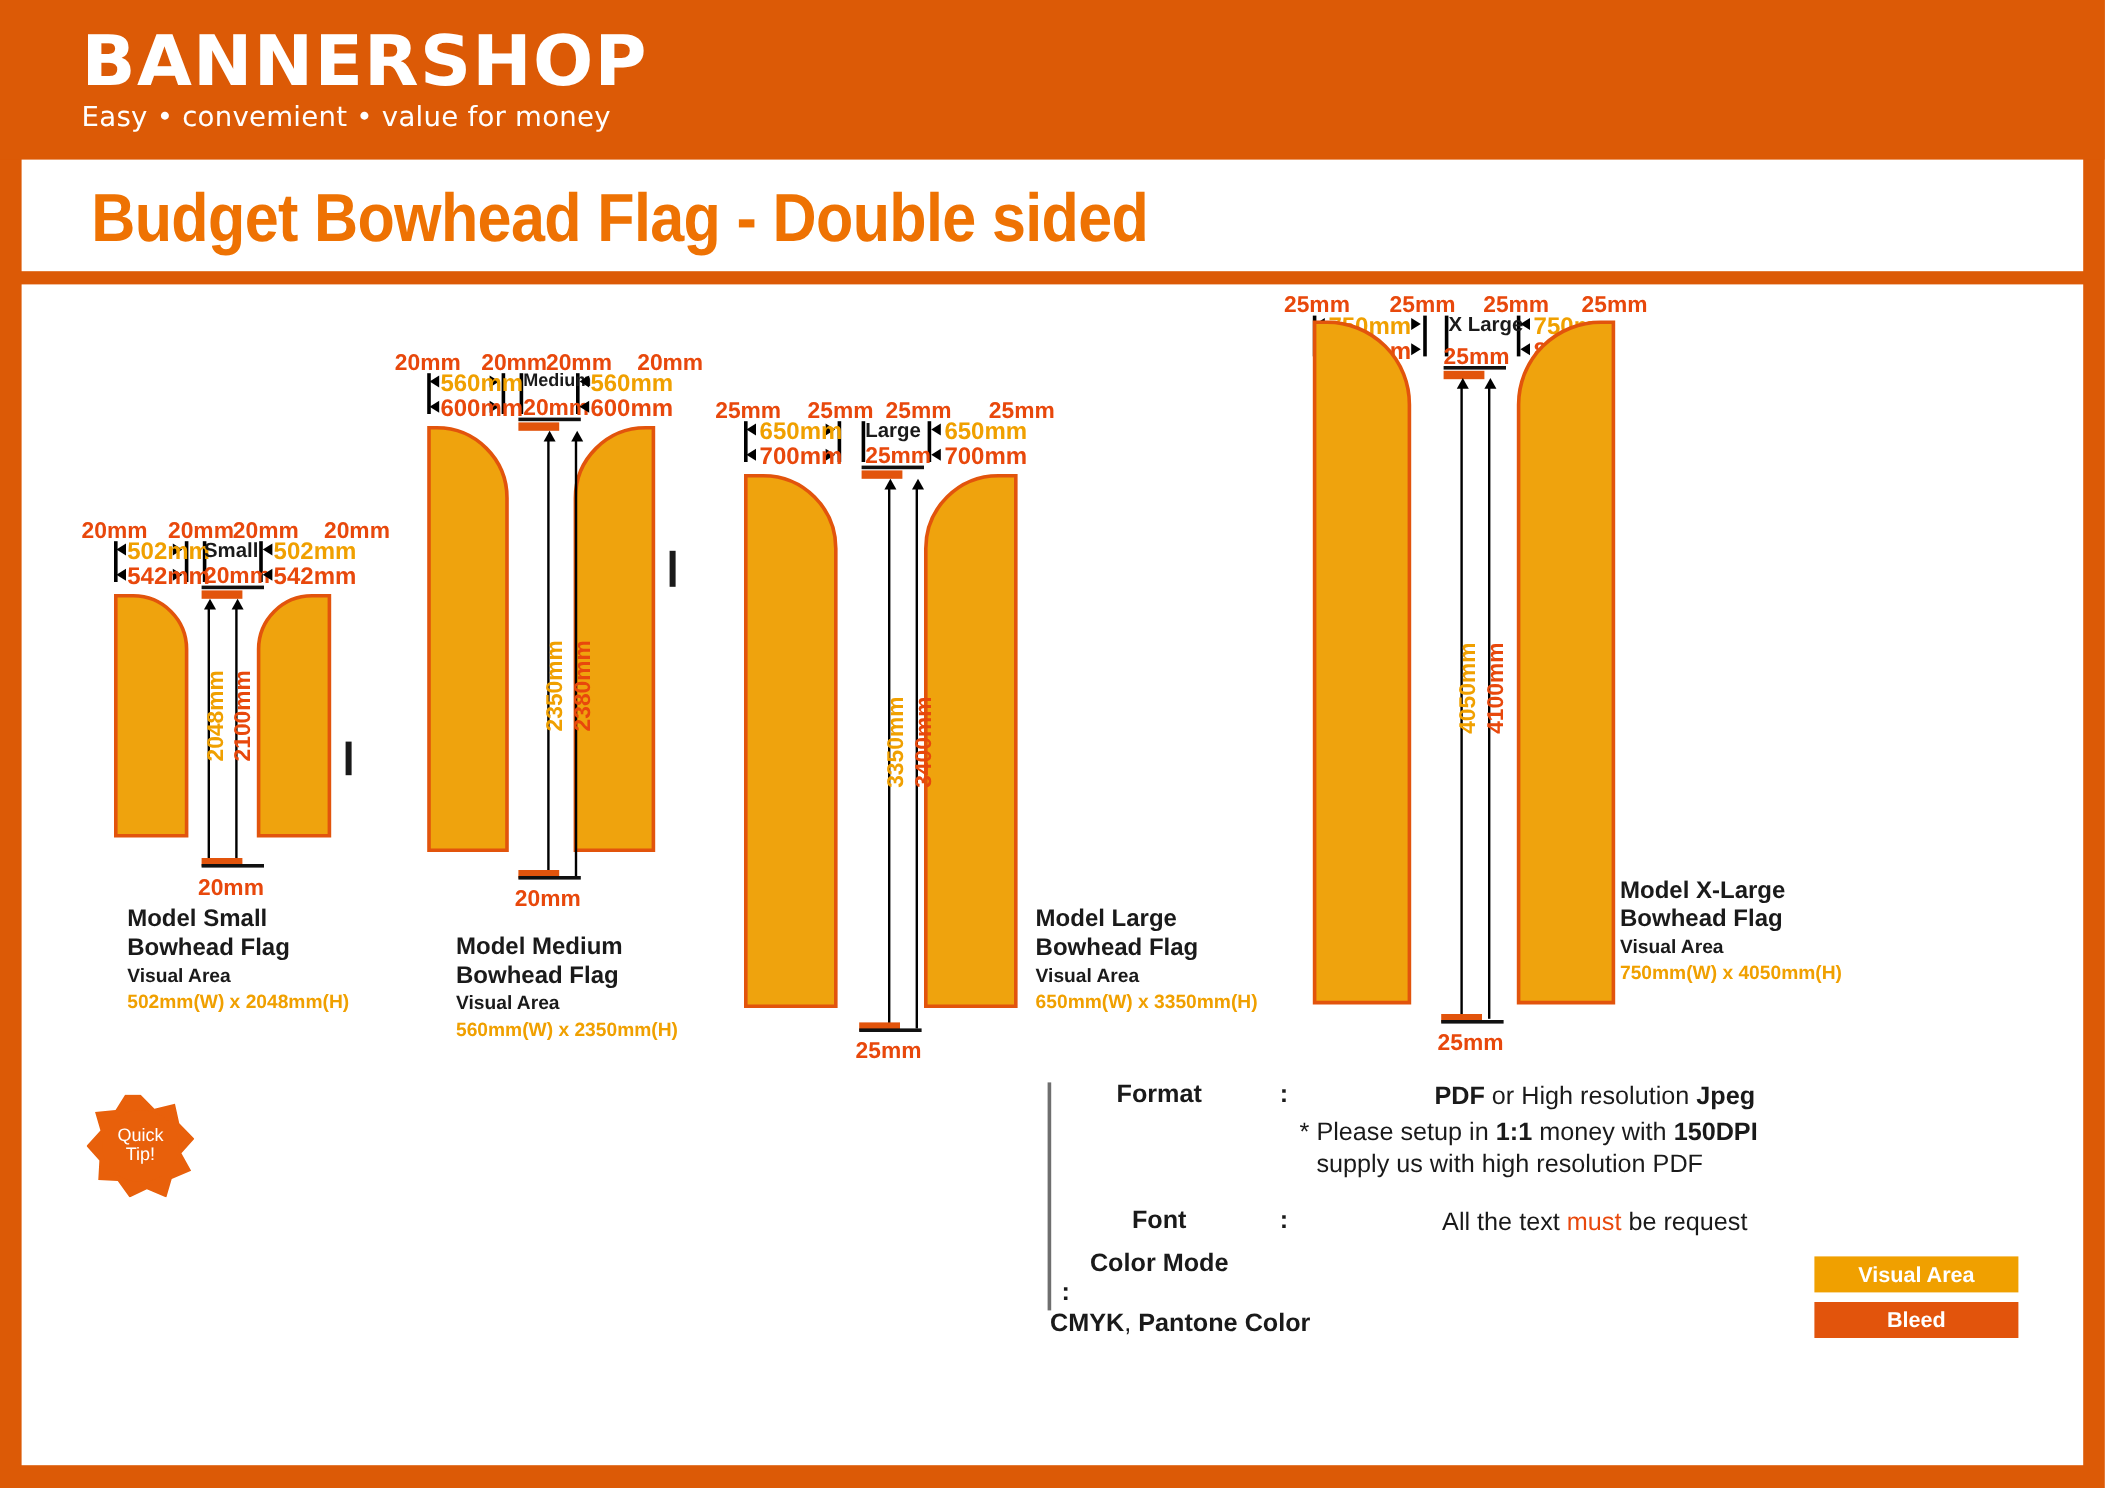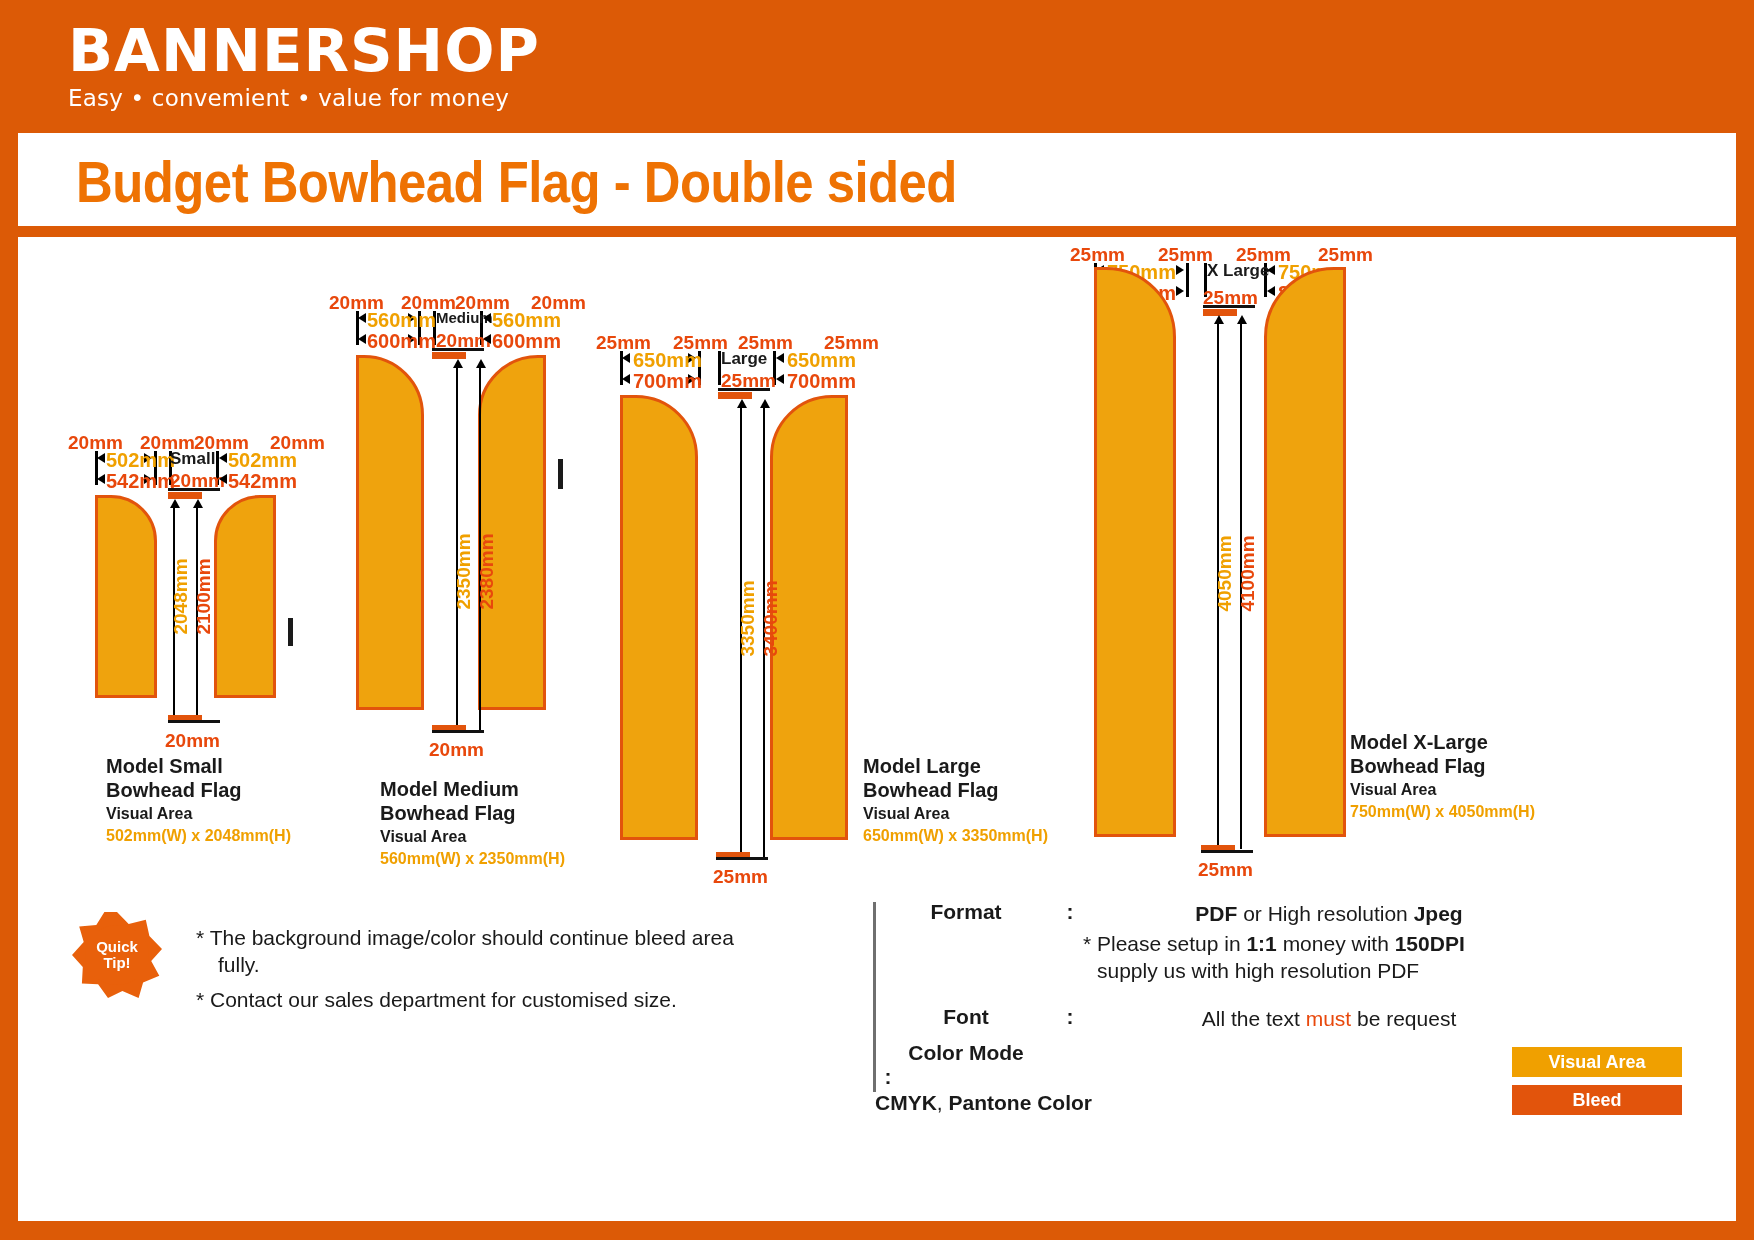--- a/index.html
+++ b/index.html
@@ -60,21 +60,21 @@
   .cap{position:absolute;line-height:1.18;}
   .cap .t1{font-size:20px;font-weight:bold;color:#1a1a1a;}
   .cap .t2{font-size:16px;font-weight:bold;color:#1a1a1a;margin-top:3px;}
   .cap .t3{font-size:16px;font-weight:bold;color:#F0A000;margin-top:3px;}
 
   
   .tipbadge{position:absolute;left:72px;top:912px;width:90px;height:86px;}
   .tipbadge .star{position:absolute;inset:0;background:#E8600B;
      clip-path:polygon(50% 0%,63% 14%,82% 9%,86% 28%,100% 43%,88% 57%,97% 74%,79% 82%,74% 100%,56% 92%,40% 100%,29% 84%,11% 83%,12% 64%,0% 50%,13% 35%,8% 17%,27% 15%,36% 0%);}
   .tipbadge .inner{position:absolute;left:13px;top:13px;width:64px;height:60px;border-radius:50%;background:#E8600B;
-     display:flex;flex-direction:column;align-items:center;justify-content:center;color:#fff;font-weight:bold;font-size:15px;line-height:1.05;}
+     display:flex;flex-direction:column;align-items:center;justify-content:center;color:#fff;font-weight:normal;font-size:15px;line-height:1.05;}
 
   .tips{position:absolute;left:196px;top:925px;width:600px;}
   .tips p{margin:0 0 8px 0;font-size:21px;color:#1a1a1a;line-height:1.28;}
   .tips .ind{padding-left:22px;}
 
   .divider{position:absolute;left:873px;top:902px;width:3px;height:190px;background:#6f6f6f;}
 
   .spec{position:absolute;left:875px;top:900px;width:700px;font-size:21px;color:#1a1a1a;}
   .spec-row{position:relative;display:flex;align-items:flex-start;margin-bottom:2px;text-align:center;}
   .spec-key{width:182px;font-weight:bold;flex:none;}
@@ -318,25 +318,20 @@
   </div>
 
   <div class="tipbadge">
     <div class="star"></div>
     <div class="inner">
       <span>Quick</span>
       <span>Tip!</span>
     </div>
   </div>
 
-  <div class="tips">
-    <p>* The background image/color should continue bleed  area</p>
-    <p class="ind" style="margin-top:-8px;">fully.</p>
-    <p>* Contact our sales department for customised size.</p>
-  </div>
 
   <div class="divider"></div>
 
   <div class="spec">
     <div class="spec-row">
       <div class="spec-key">Format</div>
       <div class="spec-colon">:</div>
       <div class="spec-val">
         <b>PDF</b><span> or High resolution </span><b>Jpeg</b>
       </div>

